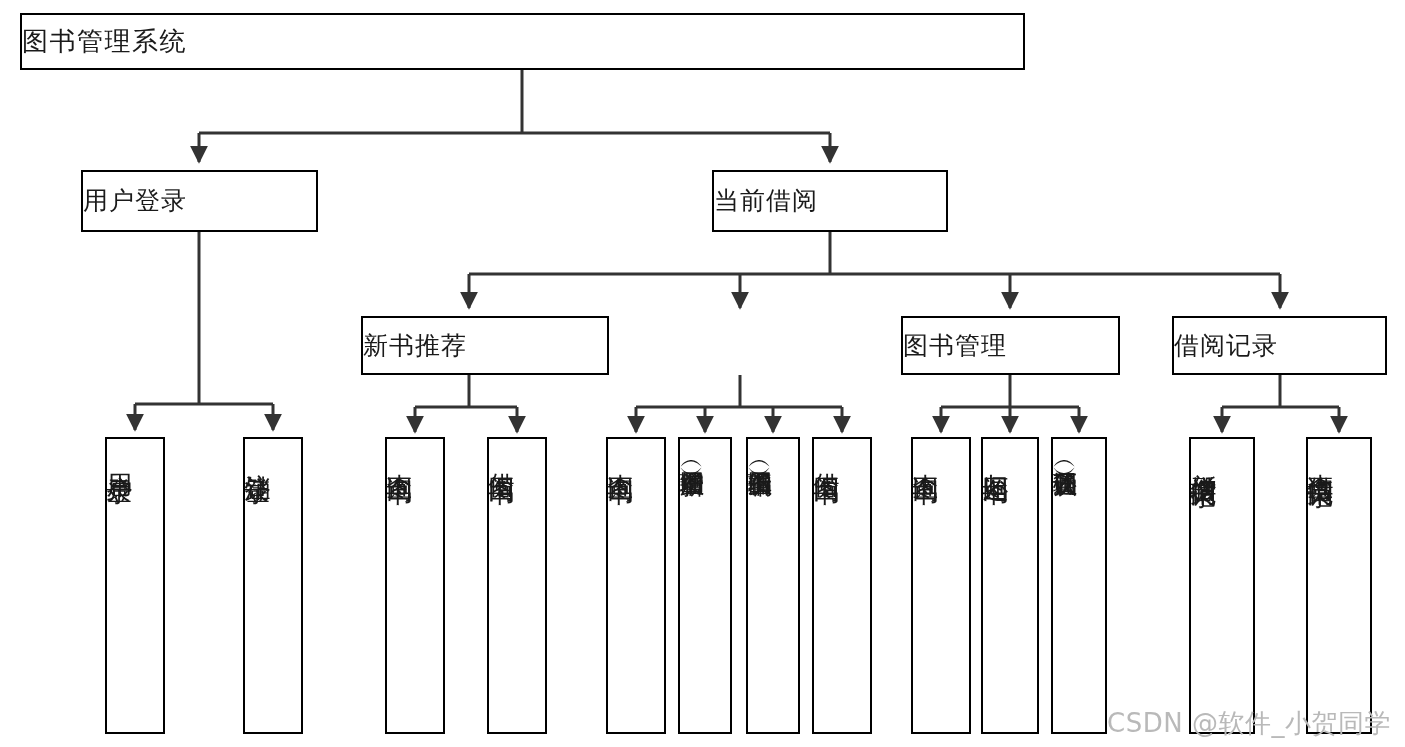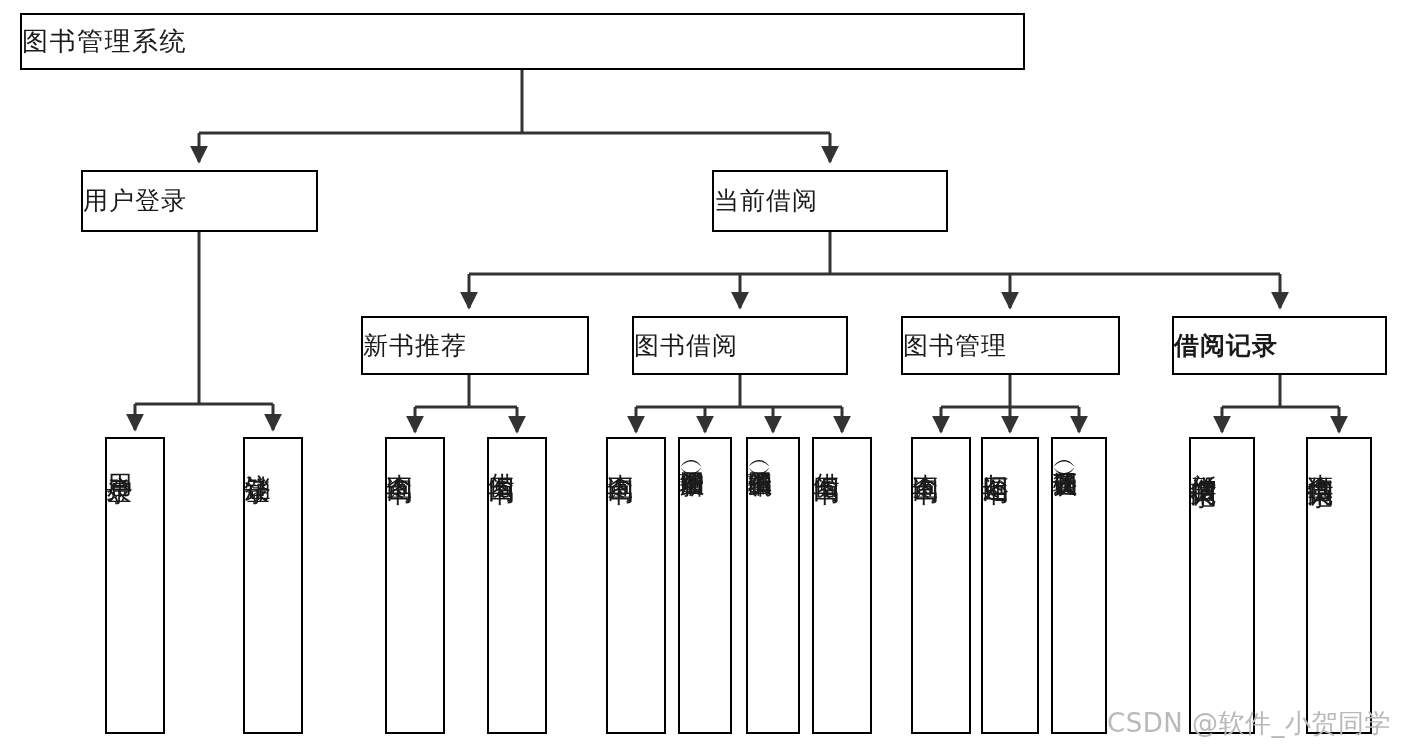--- a/index.html
+++ b/index.html
@@ -136,33 +136,30 @@
   </div>
 
   <div class="node horizontal" style="left:81px; top:170px; width:237px; height:62px;">
     <span class="node-label">用户登录</span>
   </div>
 
   <div class="node horizontal" style="left:712px; top:170px; width:236px; height:62px;">
     <span class="node-label">当前借阅</span>
   </div>
 
-  <div class="node horizontal" style="left:361px; top:316px; width:228px; height:59px;">
+  <div class="node horizontal" style="left:361px; top:316px; width:248px; height:59px;">
     <span class="node-label">新书推荐</span>
   </div>
 
-  <div class="node horizontal" style="left:632px; top:316px; width:216px; height:59px;">
-    <span class="node-label">图书借阅</span>
-  </div>
 
   <div class="node horizontal" style="left:901px; top:316px; width:219px; height:59px;">
     <span class="node-label">图书管理</span>
   </div>
 
-  <div class="node horizontal" style="left:1172px; top:316px; width:215px; height:59px;font-weight:bold;">
+  <div class="node horizontal" style="left:1172px; top:316px; width:215px; height:59px;">
     <span class="node-label">借阅记录</span>
   </div>
 
   <div class="node vertical" style="left:105px; top:437px; width:60px; height:297px;">
     <span class="node-label">用户登录</span>
   </div>
 
   <div class="node vertical" style="left:243px; top:437px; width:60px; height:297px;">
     <span class="node-label">注销登录</span>
   </div>

